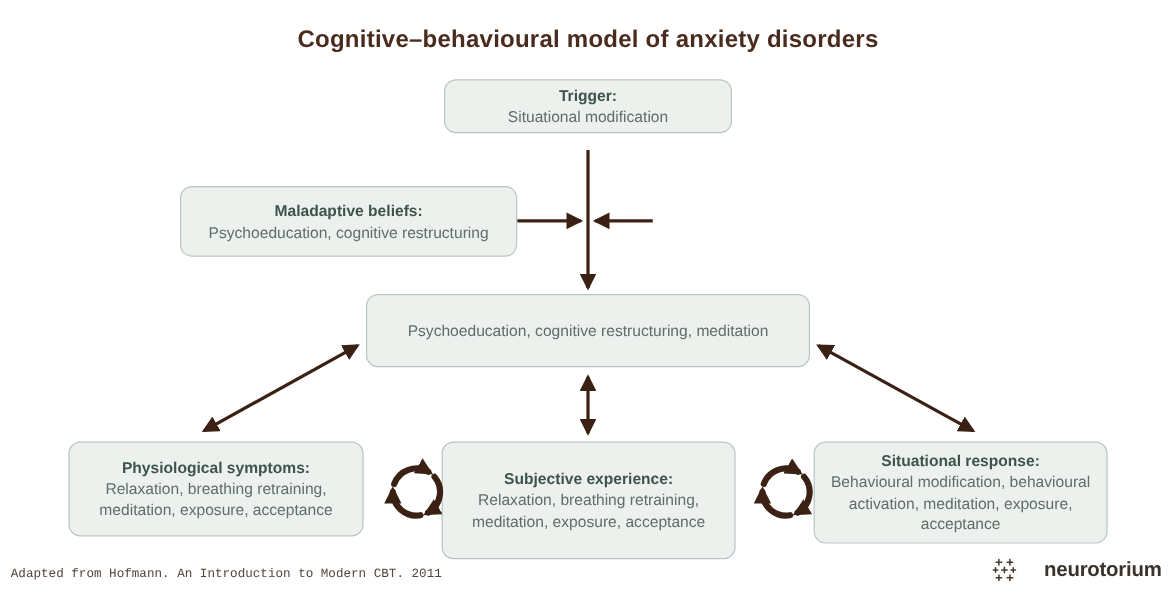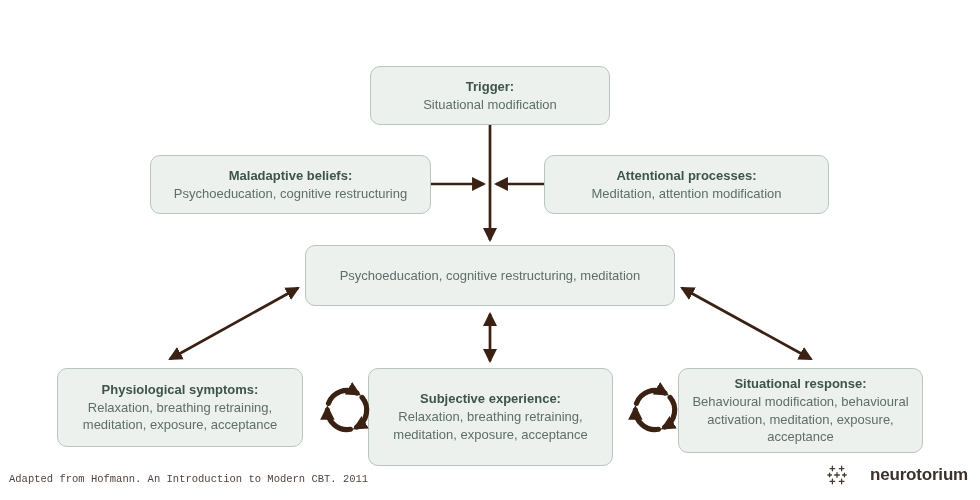--- a/index.html
+++ b/index.html
@@ -12,21 +12,21 @@
     font-size:20px;font-weight:bold;color:#4a2c1e;letter-spacing:.2px;
   }
   .node{
     position:absolute;box-sizing:border-box;
     background:#edf1ee;border:1.5px solid #b9c5c0;border-radius:10px;
     display:flex;flex-direction:column;justify-content:center;align-items:center;
     text-align:center;padding:6px 10px;line-height:1.38;
   }
   .node .heading{font-size:13px;font-weight:bold;color:#3d534c;}
   .node .body{font-size:13px;color:#5e6e69;}
-  .node-trigger      {left:370px;top:66px; width:240px;height:59px;}
+  .node-trigger      {left:370px;top:66px; width:240px;height:45px;}
   .node-beliefs      {left:150px;top:155px;width:281px;height:59px;}
   .node-attentional  {left:544px;top:155px;width:285px;height:59px;}
   .node-appraisal    {left:305px;top:245px;width:370px;height:61px;}
   .node-physiological{left:57px; top:368px;width:246px;height:79px;align-items:center;}
   .node-subjective   {left:368px;top:368px;width:245px;height:98px;}
   .node-behavioural  {left:678px;top:368px;width:245px;height:85px;}
   .arrow-layer{position:absolute;left:0;top:0;width:980px;height:500px;pointer-events:none;}
   .cycle-icon{position:absolute;width:62px;height:62px;}
   .cycle-left {left:316px;top:379px;}
   .cycle-right{left:624px;top:379px;}
@@ -37,20 +37,21 @@
   .brand{
     position:absolute;right:12px;top:463px;display:flex;align-items:center;gap:21px;
   }
   .brand-text{font-size:17px;font-weight:600;color:#3a322b;letter-spacing:-.2px;}
 </style>
 </head>
 <body>
 
 <div class="canvas">
 
+  <div class="title">Cognitive–behavioural model of anxiety disorders</div>
 
   <svg class="arrow-layer" width="980" height="500" viewBox="0 0 980 500">
     <defs>
       <marker id="ah" viewBox="0 0 10 10" refX="8.5" refY="5" markerWidth="5.2" markerHeight="5.2" orient="auto-start-reverse">
         <path d="M0 0 L10 5 L0 10 z" fill="#3a2113"></path>
       </marker>
       <marker id="cycah" viewBox="0 0 12 12" refX="8" refY="6" markerWidth="14" markerHeight="14" markerUnits="userSpaceOnUse" orient="auto">
         <path d="M0 0 L12 6 L0 12 z" fill="#3a2113"></path>
       </marker>
       <g id="cycle-glyph" fill="none" stroke="#3a2113" stroke-width="5" stroke-linecap="round">
@@ -72,24 +73,20 @@
   <div class="node node-trigger">
     <div class="heading">Trigger:</div>
     <div class="body">Situational modification</div>
   </div>
 
   <div class="node node-beliefs">
     <div class="heading">Maladaptive beliefs:</div>
     <div class="body">Psychoeducation, cognitive restructuring</div>
   </div>
 
-  <div class="node node-attentional">
-    <div class="heading">Attentional processes:</div>
-    <div class="body">Meditation, attention modification</div>
-  </div>
 
   <div class="node node-appraisal">
     <div class="body">Psychoeducation, cognitive restructuring, meditation</div>
   </div>
 
   <div class="node node-physiological">
     <div class="heading">Physiological symptoms:</div>
     <div class="body">Relaxation, breathing retraining, meditation, exposure, acceptance</div>
   </div>
 

